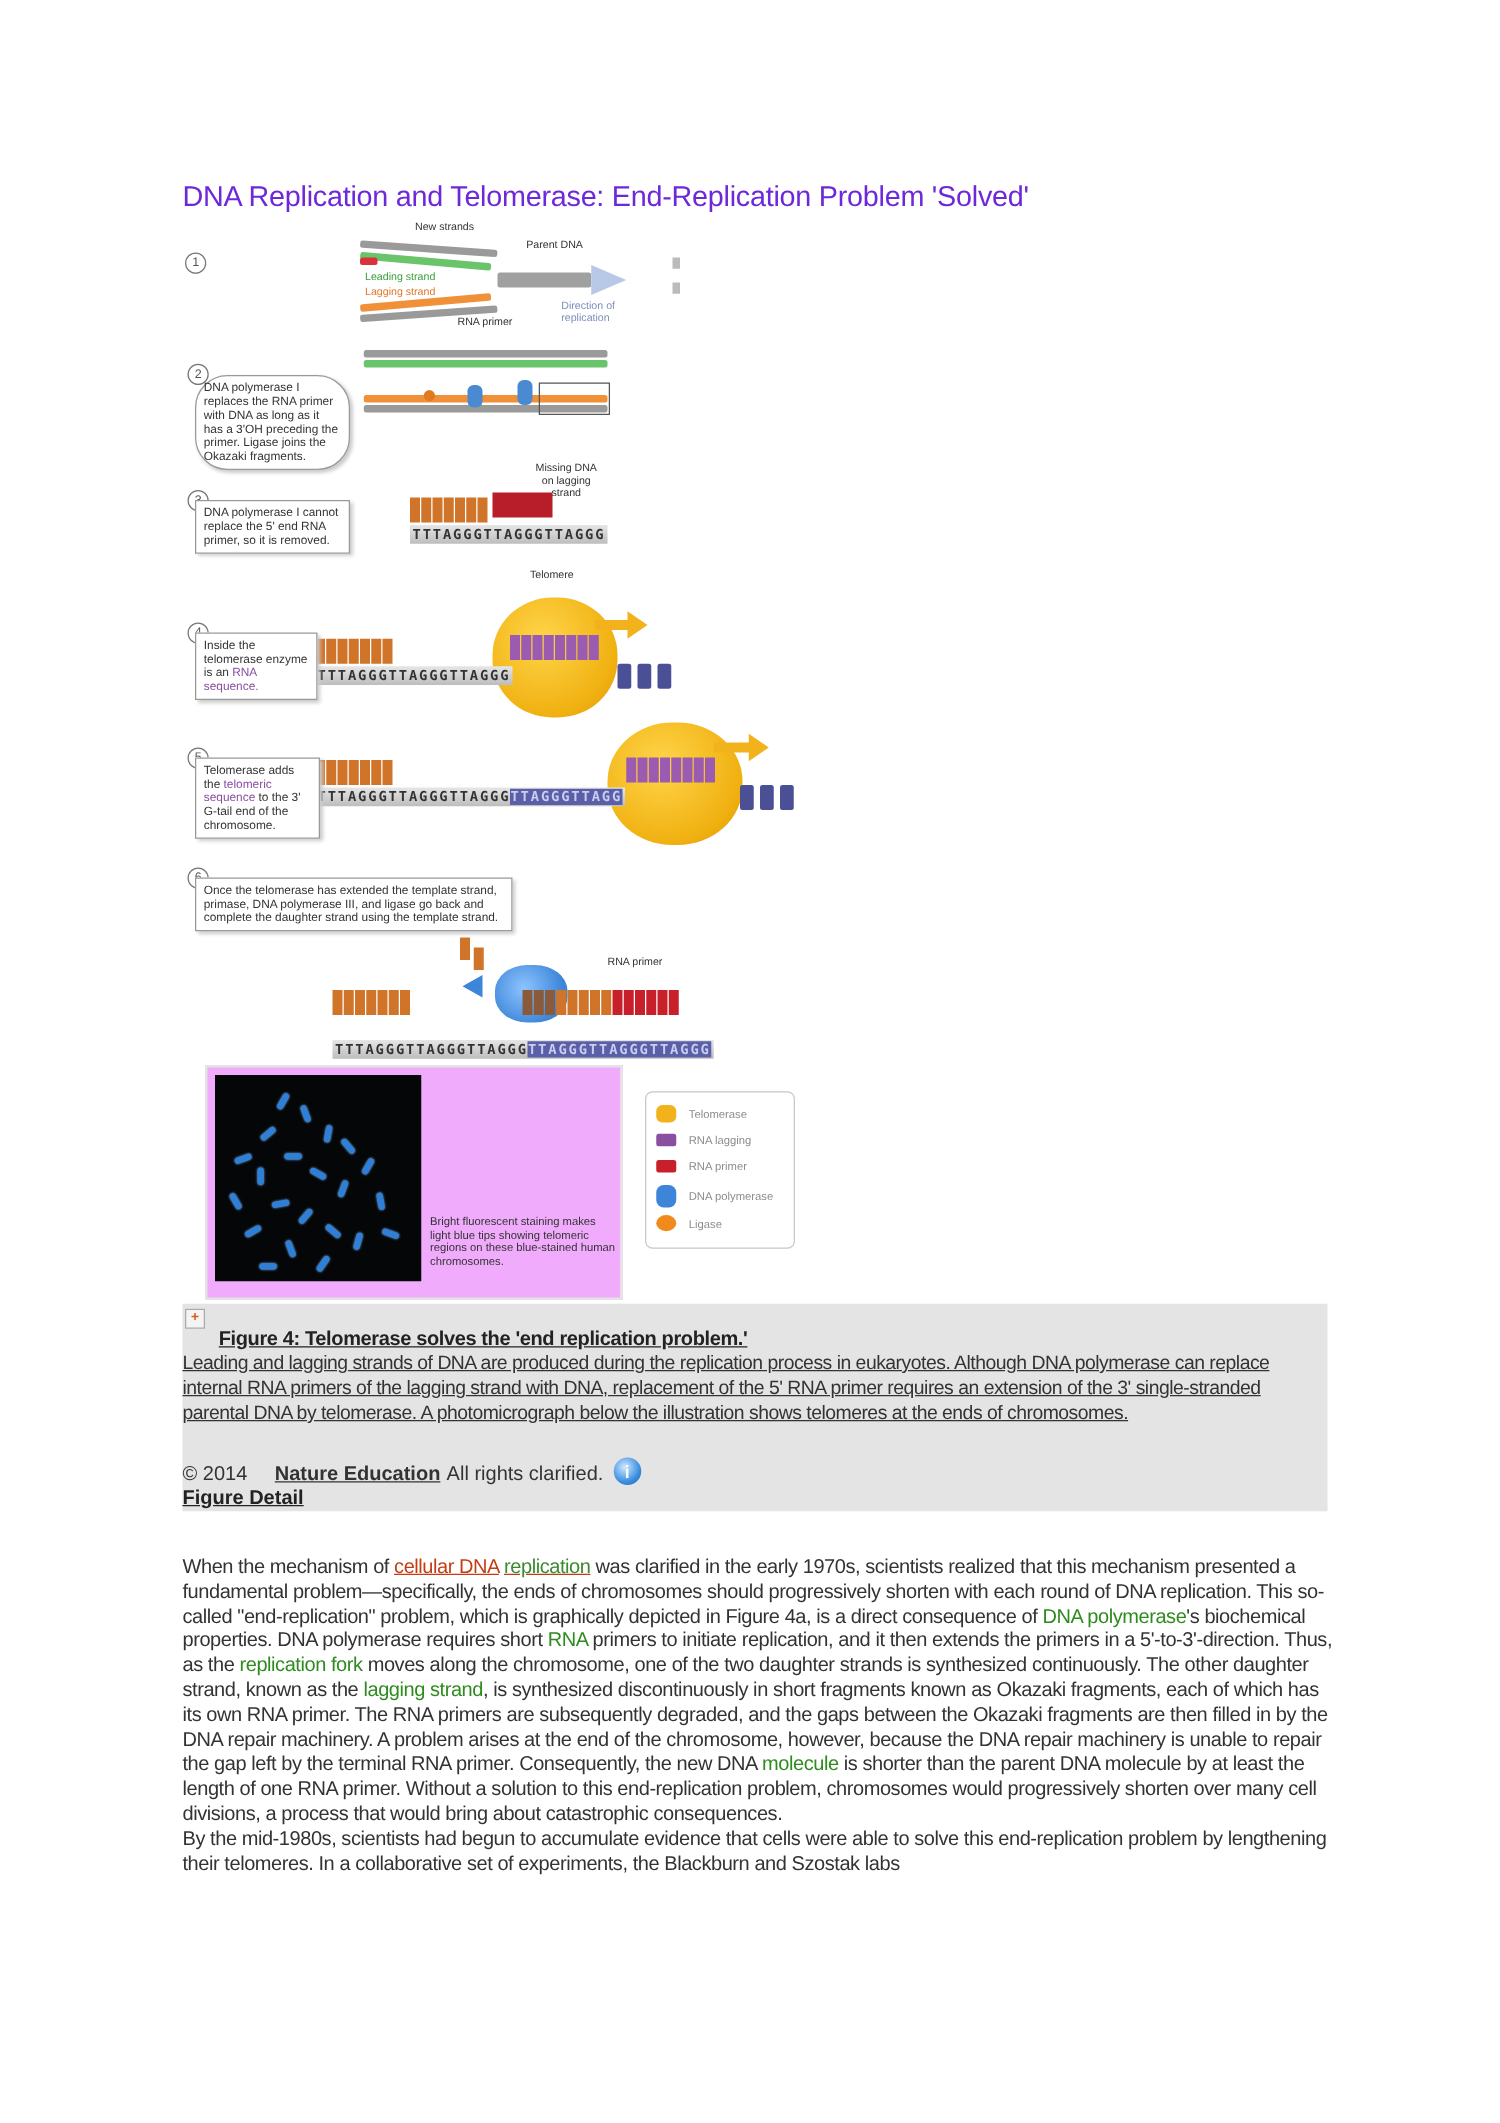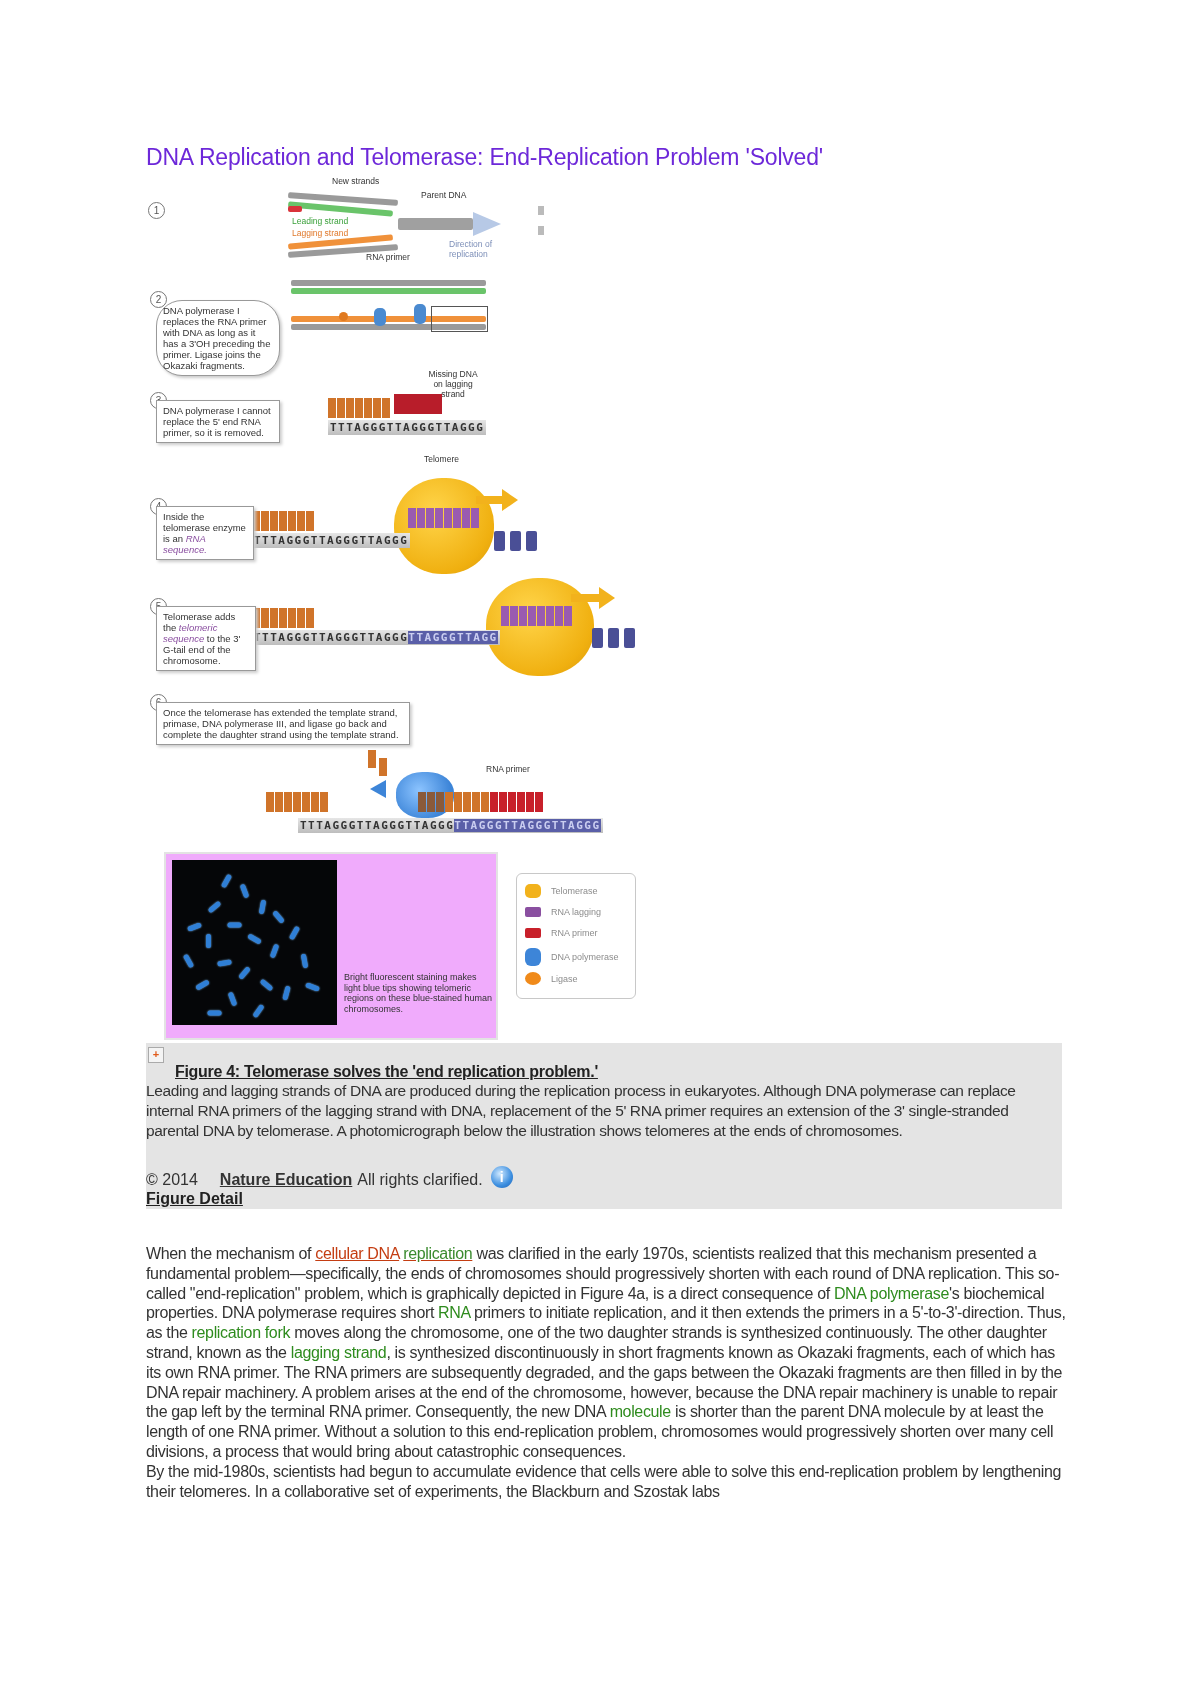--- a/index.html
+++ b/index.html
@@ -4,21 +4,21 @@
 <style>
   html, body { margin: 0; padding: 0; background: #ffffff; }
   body { width: 1200px; height: 1698px; position: relative; overflow: hidden;
          font-family: "Liberation Sans", sans-serif; color: #333333; }
   .title { position: absolute; left: 146px; top: 144px; font-size: 23px; color: #6d28d9; letter-spacing: -0.2px; }
   .figure { position: absolute; left: 146px; top: 176px; width: 520px; height: 860px; }
   .step-num { position: absolute; width: 15px; height: 15px; border: 1.5px solid #777; border-radius: 50%;
               font-size: 10px; line-height: 15px; text-align: center; color: #555; background: #fff; }
   .note { position: absolute; border: 1.5px solid #999; background: #fff; font-size: 9.5px; line-height: 11px;
           color: #333; padding: 4px 6px; box-shadow: 2px 2px 3px #ccc; }
-  .note .purple { color: #8a4fa0; font-style: italic; }
+  .note .purple { color: #8a4fa0; }
   .lbl { position: absolute; font-size: 8.5px; color: #333; }
   .lbl.green { color: #3aa03a; }
   .lbl.orange { color: #e0782a; }
   .lbl.blue { color: #7d8fb8; }
   .strand { position: absolute; height: 6px; border-radius: 2px; }
   .seq { position: absolute; font-family: "DejaVu Sans Mono", monospace; font-size: 11px; font-weight: bold;
          color: #333; background: linear-gradient(#e6e6e6, #bdbdbd); letter-spacing: 1.5px; padding: 1px 2px; white-space: nowrap; }
   .seq .ext { background: #5a5fa8; color: #c9cdf0; }
   .blocks { position: absolute; height: 20px; display: flex; gap: 1px; }
   .blocks span { display: block; width: 8px; height: 100%; }
@@ -33,21 +33,21 @@
   .micro-cap { position: absolute; left: 178px; top: 118px; width: 150px; font-size: 9px; line-height: 10.5px; color: #333; }
   .legend { position: absolute; left: 370px; top: 697px; width: 118px; height: 124px; border: 1.5px solid #c8c8c8;
             border-radius: 6px; background: #fff; }
   .leg-row { position: absolute; left: 8px; display: flex; align-items: center; gap: 10px; font-size: 9px; color: #8c8c8c; }
   .leg-sw { width: 16px; height: 10px; border-radius: 2px; }
   .caption { position: absolute; left: 146px; top: 1043px; width: 916px; height: 166px; background: #e4e4e4; }
   .expand-icon { position: absolute; left: 2px; top: 4px; width: 14px; height: 14px; border: 1px solid #aaa;
                  background: #f4f4f4; font-size: 11px; line-height: 13px; text-align: center; color: #e05a1a; font-weight: bold; }
   .fig-title { position: absolute; left: 29px; top: 20px; font-size: 16px; font-weight: bold; text-decoration: underline; color: #222; letter-spacing: -0.3px; }
   .fig-desc { position: absolute; left: 0; top: 38px; width: 916px; font-size: 15.5px; line-height: 20px;
-              color: #333; letter-spacing: -0.4px; }
+              text-decoration: underline; color: #333; letter-spacing: -0.4px; }
   .copyright { position: absolute; left: 0; top: 128px; font-size: 16px; color: #333; display: flex; align-items: center; gap: 5px; }
   .copyright b { text-decoration: underline; padding-left: 17px; }
   .info-icon { width: 22px; height: 22px; border-radius: 50%; background: radial-gradient(circle at 40% 35%, #cfe9ff, #3d8fe0 60%, #1e5fb0);
                color: #fff; font-size: 14px; font-weight: bold; text-align: center; line-height: 22px; margin-left: 3px; margin-top: -6px; }
   .fig-detail { position: absolute; left: 0; top: 147px; font-size: 16px; font-weight: bold; text-decoration: underline; color: #222; }
   .body-text { position: absolute; left: 146px; top: 1244px; width: 920px; font-size: 16px; line-height: 19.8px;
                color: #333; letter-spacing: -0.35px; }
   .body-text .lnk-red { color: #c43d12; text-decoration: underline; }
   .body-text .lnk-red2 { color: #3a8a2e; text-decoration: underline; text-decoration-color: #c43d12; }
   .body-text .lnk { color: #2e8b1e; }
@@ -193,21 +193,21 @@
       <span style="background:#d0742a"></span>
       <span style="background:#d0742a"></span>
       <span style="background:#d0742a"></span>
       <span style="background:#c8202a"></span>
       <span style="background:#c8202a"></span>
       <span style="background:#c8202a"></span>
       <span style="background:#c8202a"></span>
       <span style="background:#c8202a"></span>
       <span style="background:#c8202a"></span>
   </div>
-  <div class="seq" style="left:120px; top:642px;margin-left:32px;">
+  <div class="seq" style="left:120px; top:656px;">
     <span>TTTAGGGTTAGGGTTAGGG</span><span class="ext">TTAGGGTTAGGGTTAGGG</span>
   </div>
 
   <div class="micro-box">
     <div class="micro-img">
       <div class="chromo" style="left:52px; top:14px; transform:rotate(30deg);"></div>
       <div class="chromo" style="left:70px; top:24px; transform:rotate(-20deg);"></div>
       <div class="chromo" style="left:40px; top:40px; transform:rotate(50deg);"></div>
       <div class="chromo" style="left:88px; top:40px; transform:rotate(10deg);"></div>
       <div class="chromo" style="left:104px; top:50px; transform:rotate(-40deg);"></div>

